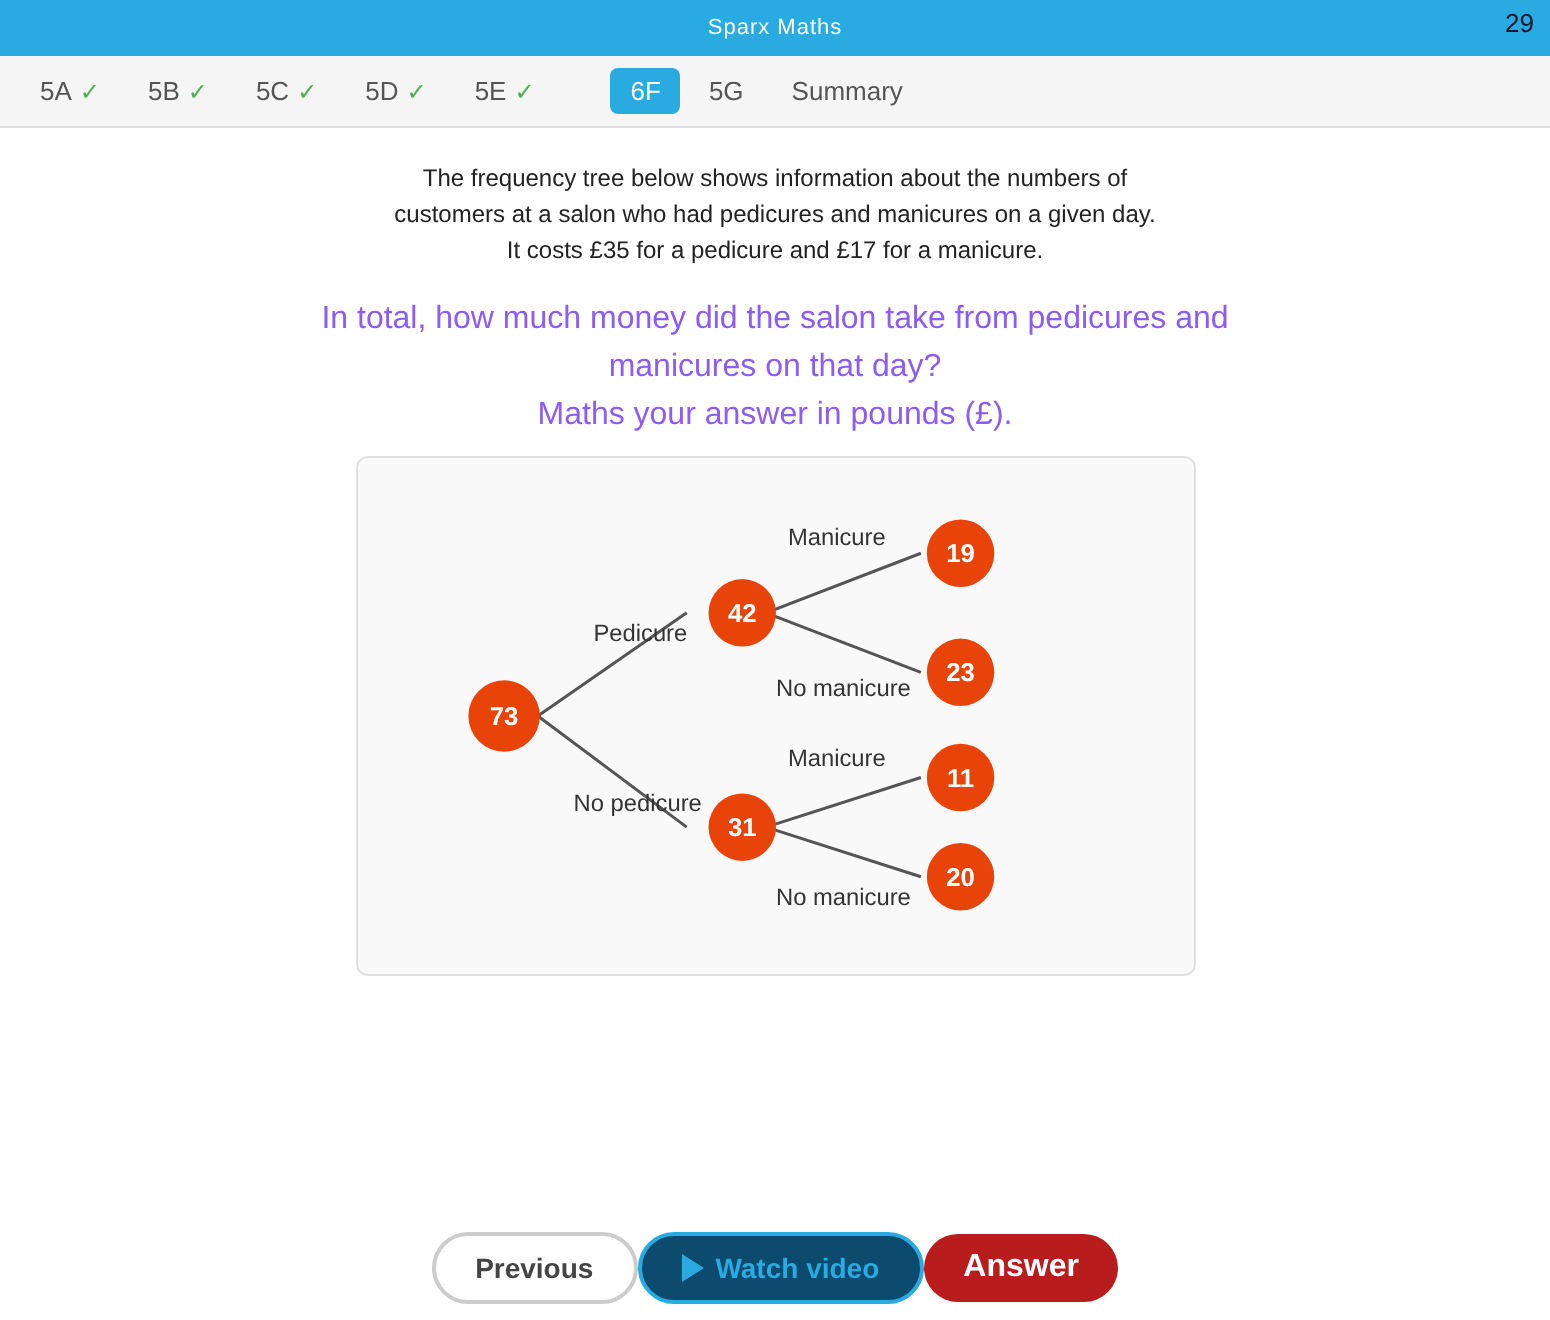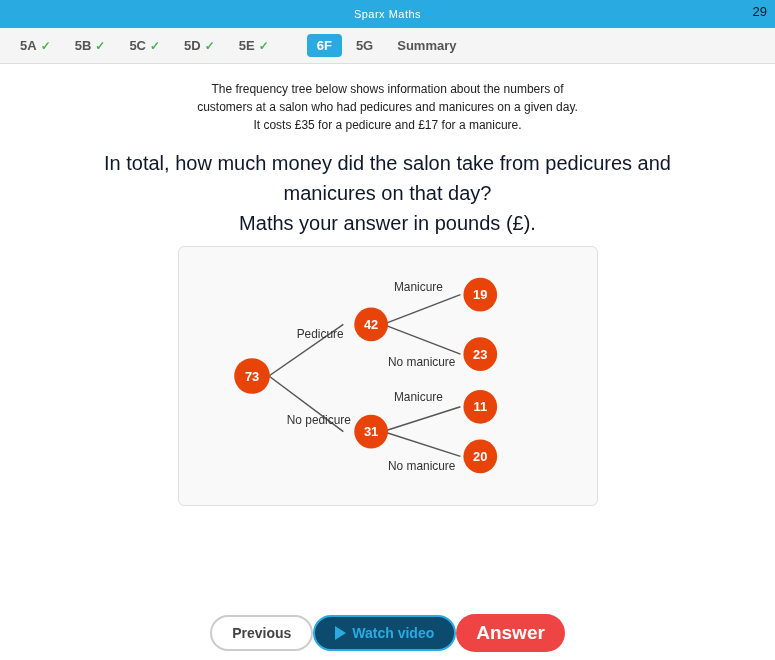--- a/index.html
+++ b/index.html
@@ -41,21 +41,21 @@
       align-items: center;
       padding: 6px 10px;
       gap: 4px;
       background: #f5f5f5;
       border-bottom: 1px solid #ddd;
     }
     .nav-tab {
       padding: 4px 10px;
       border-radius: 4px;
       font-size: 13px;
-      font-weight: 700;
+      font-weight: 400;
       cursor: pointer;
       display: flex;
       align-items: center;
       gap: 4px;
       background: transparent;
       color: #333;
     }
     .nav-tab .check {
       color: #4CAF50;
       font-size: 12px;
@@ -74,23 +74,23 @@
       padding: 16px 24px 10px 24px;
       text-align: center;
     }
     .problem-text {
       font-size: 12px;
       line-height: 1.5;
       color: #222;
       margin-bottom: 14px;
     }
     .question-text {
-      font-size: 20px;
+      font-size: 16px;
       line-height: 1.5;
-      color: #0f172a;
+      color: #8b5cf6;
       margin-bottom: 8px;
     }
 
     
     .diagram-container {
       background: #f9f9f9;
       border: 1px solid #e0e0e0;
       border-radius: 6px;
       margin: 0 auto 14px auto;
       width: 420px;
@@ -162,25 +162,25 @@
     }
     .btn-watch-video .play-icon {
       display: inline-block;
       width: 0;
       height: 0;
       border-top: 7px solid transparent;
       border-bottom: 7px solid transparent;
       border-left: 11px solid #29abe2;
     }
     .btn-answer {
-      background: #ef4444;
+      background: #b91c1c;
       border: none;
       border-radius: 20px;
       padding: 8px 20px;
-      font-size: 19px;
+      font-size: 16px;
       font-weight: 600;
       color: white;
       cursor: pointer;
     }
   </style>
 </head>
 <body>
 
 <div class="top-bar">
   <span class="top-bar-title">Sparx Maths</span>

